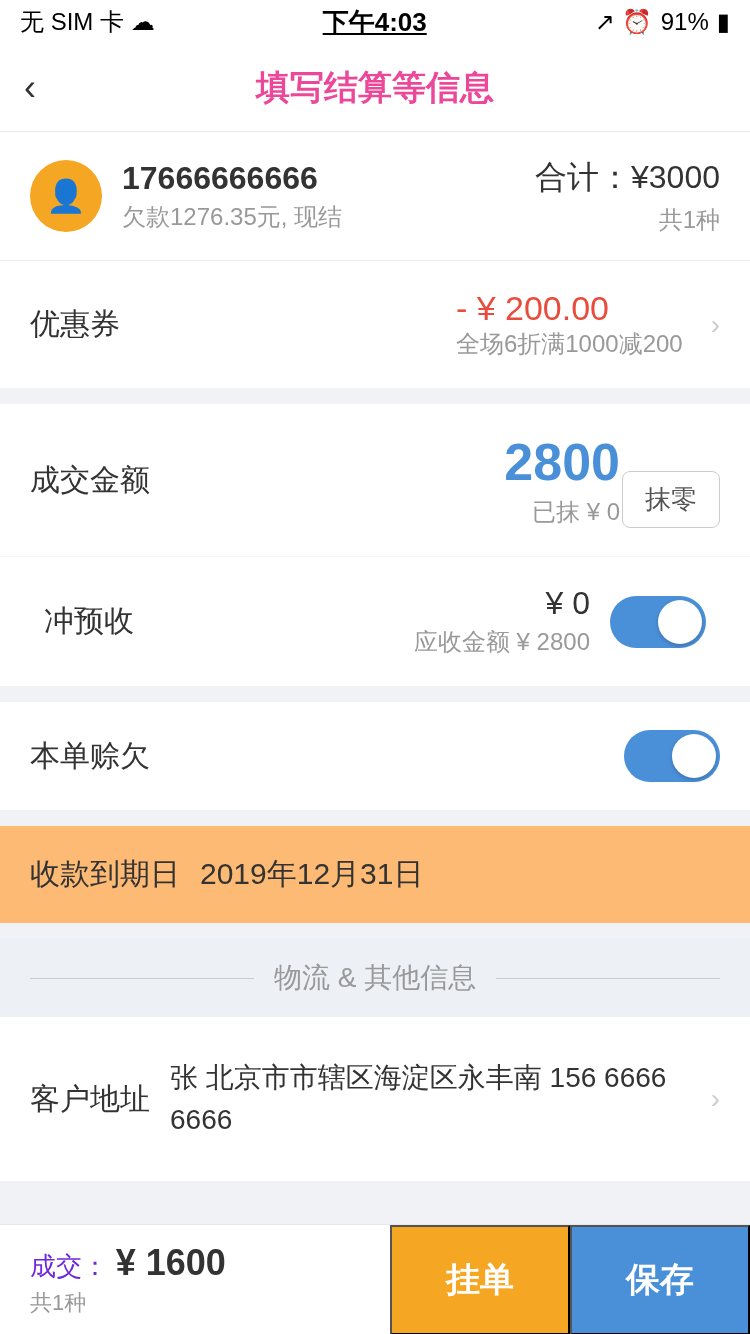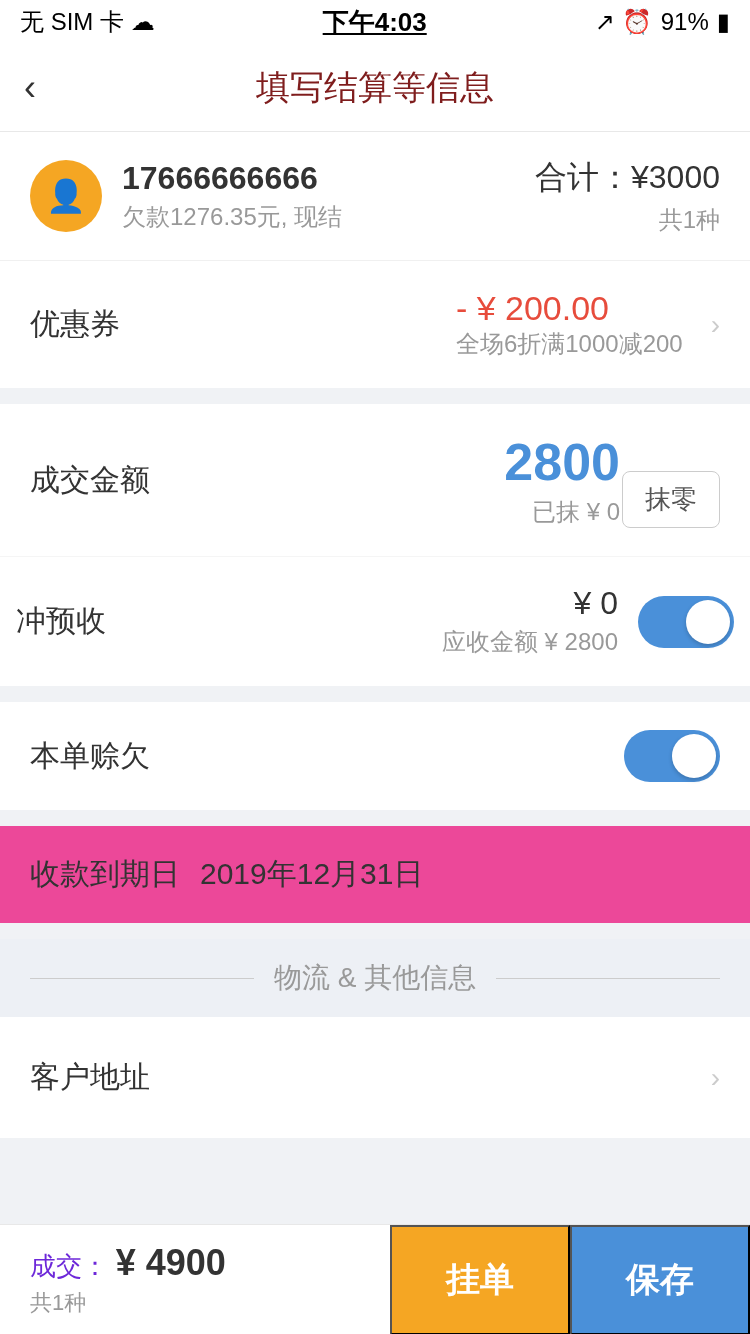--- a/index.html
+++ b/index.html
@@ -40,22 +40,22 @@
     }
     .nav-back {
       position: absolute;
       left: 24px;
       font-size: 36px;
       color: #333;
       cursor: pointer;
     }
     .nav-title {
       font-size: 34px;
-      font-weight: 400;
-      color: #7f1d1d;
+      font-weight: 700;
+      color: #ec4899;
     }
 
     
     .section {
       background: #fff;
       margin-bottom: 16px;
     }
 
     
     .customer-row {
@@ -145,21 +145,21 @@
       border-radius: 50%;
       background: #fff;
       position: absolute;
       top: 4px;
       right: 4px;
       box-shadow: 0 2px 4px rgba(0,0,0,0.2);
     }
 
     
     .chong-row {
-      padding: 28px 16px;
+      padding: 28px 44px;
       display: flex;
       align-items: center;
       justify-content: space-between;
     }
     .chong-right { display: flex; align-items: center; gap: 20px; }
     .chong-value-col { text-align: right; }
     .chong-amount { font-size: 32px; color: #333; font-weight: 500; }
     .chong-sub { font-size: 24px; color: #999; margin-top: 4px; }
 
     
@@ -167,21 +167,21 @@
       background: #fff;
       padding: 28px 30px;
       display: flex;
       align-items: center;
       justify-content: space-between;
       margin-bottom: 16px;
     }
 
     
     .due-date-row {
-      background: #ec4899;
+      background: #fdba74;
       padding: 28px 30px;
       display: flex;
       align-items: center;
       gap: 20px;
       margin-bottom: 16px;
     }
     .due-date-label { font-size: 30px; color: #333; }
     .due-date-value { font-size: 30px; color: #333; }
 
     
@@ -341,28 +341,29 @@
 </div>
 
 <div class="divider-section">
   <div class="divider-line"></div>
   <span class="divider-text">物流 &amp; 其他信息</span>
   <div class="divider-line"></div>
 </div>
 
 <div class="address-row section">
   <span class="address-label">客户地址</span>
+  <span class="address-value">张 北京市市辖区海淀区永丰南 156 6666 6666</span>
   <span class="chevron-icon">›</span>
 </div>
 
 <div class="spacer"></div>
 
 <div class="bottom-bar">
   <div class="bottom-info">
     <div>
       <span class="bottom-label">成交：</span>
-      <span class="bottom-amount">¥ 4900</span>
+      <span class="bottom-amount">¥ 1600</span>
     </div>
     <div class="bottom-count">共1种</div>
   </div>
   <button class="bottom-btn btn-pending">挂单</button>
   <button class="bottom-btn btn-save">保存</button>
 </div>
 
 </body></html>

